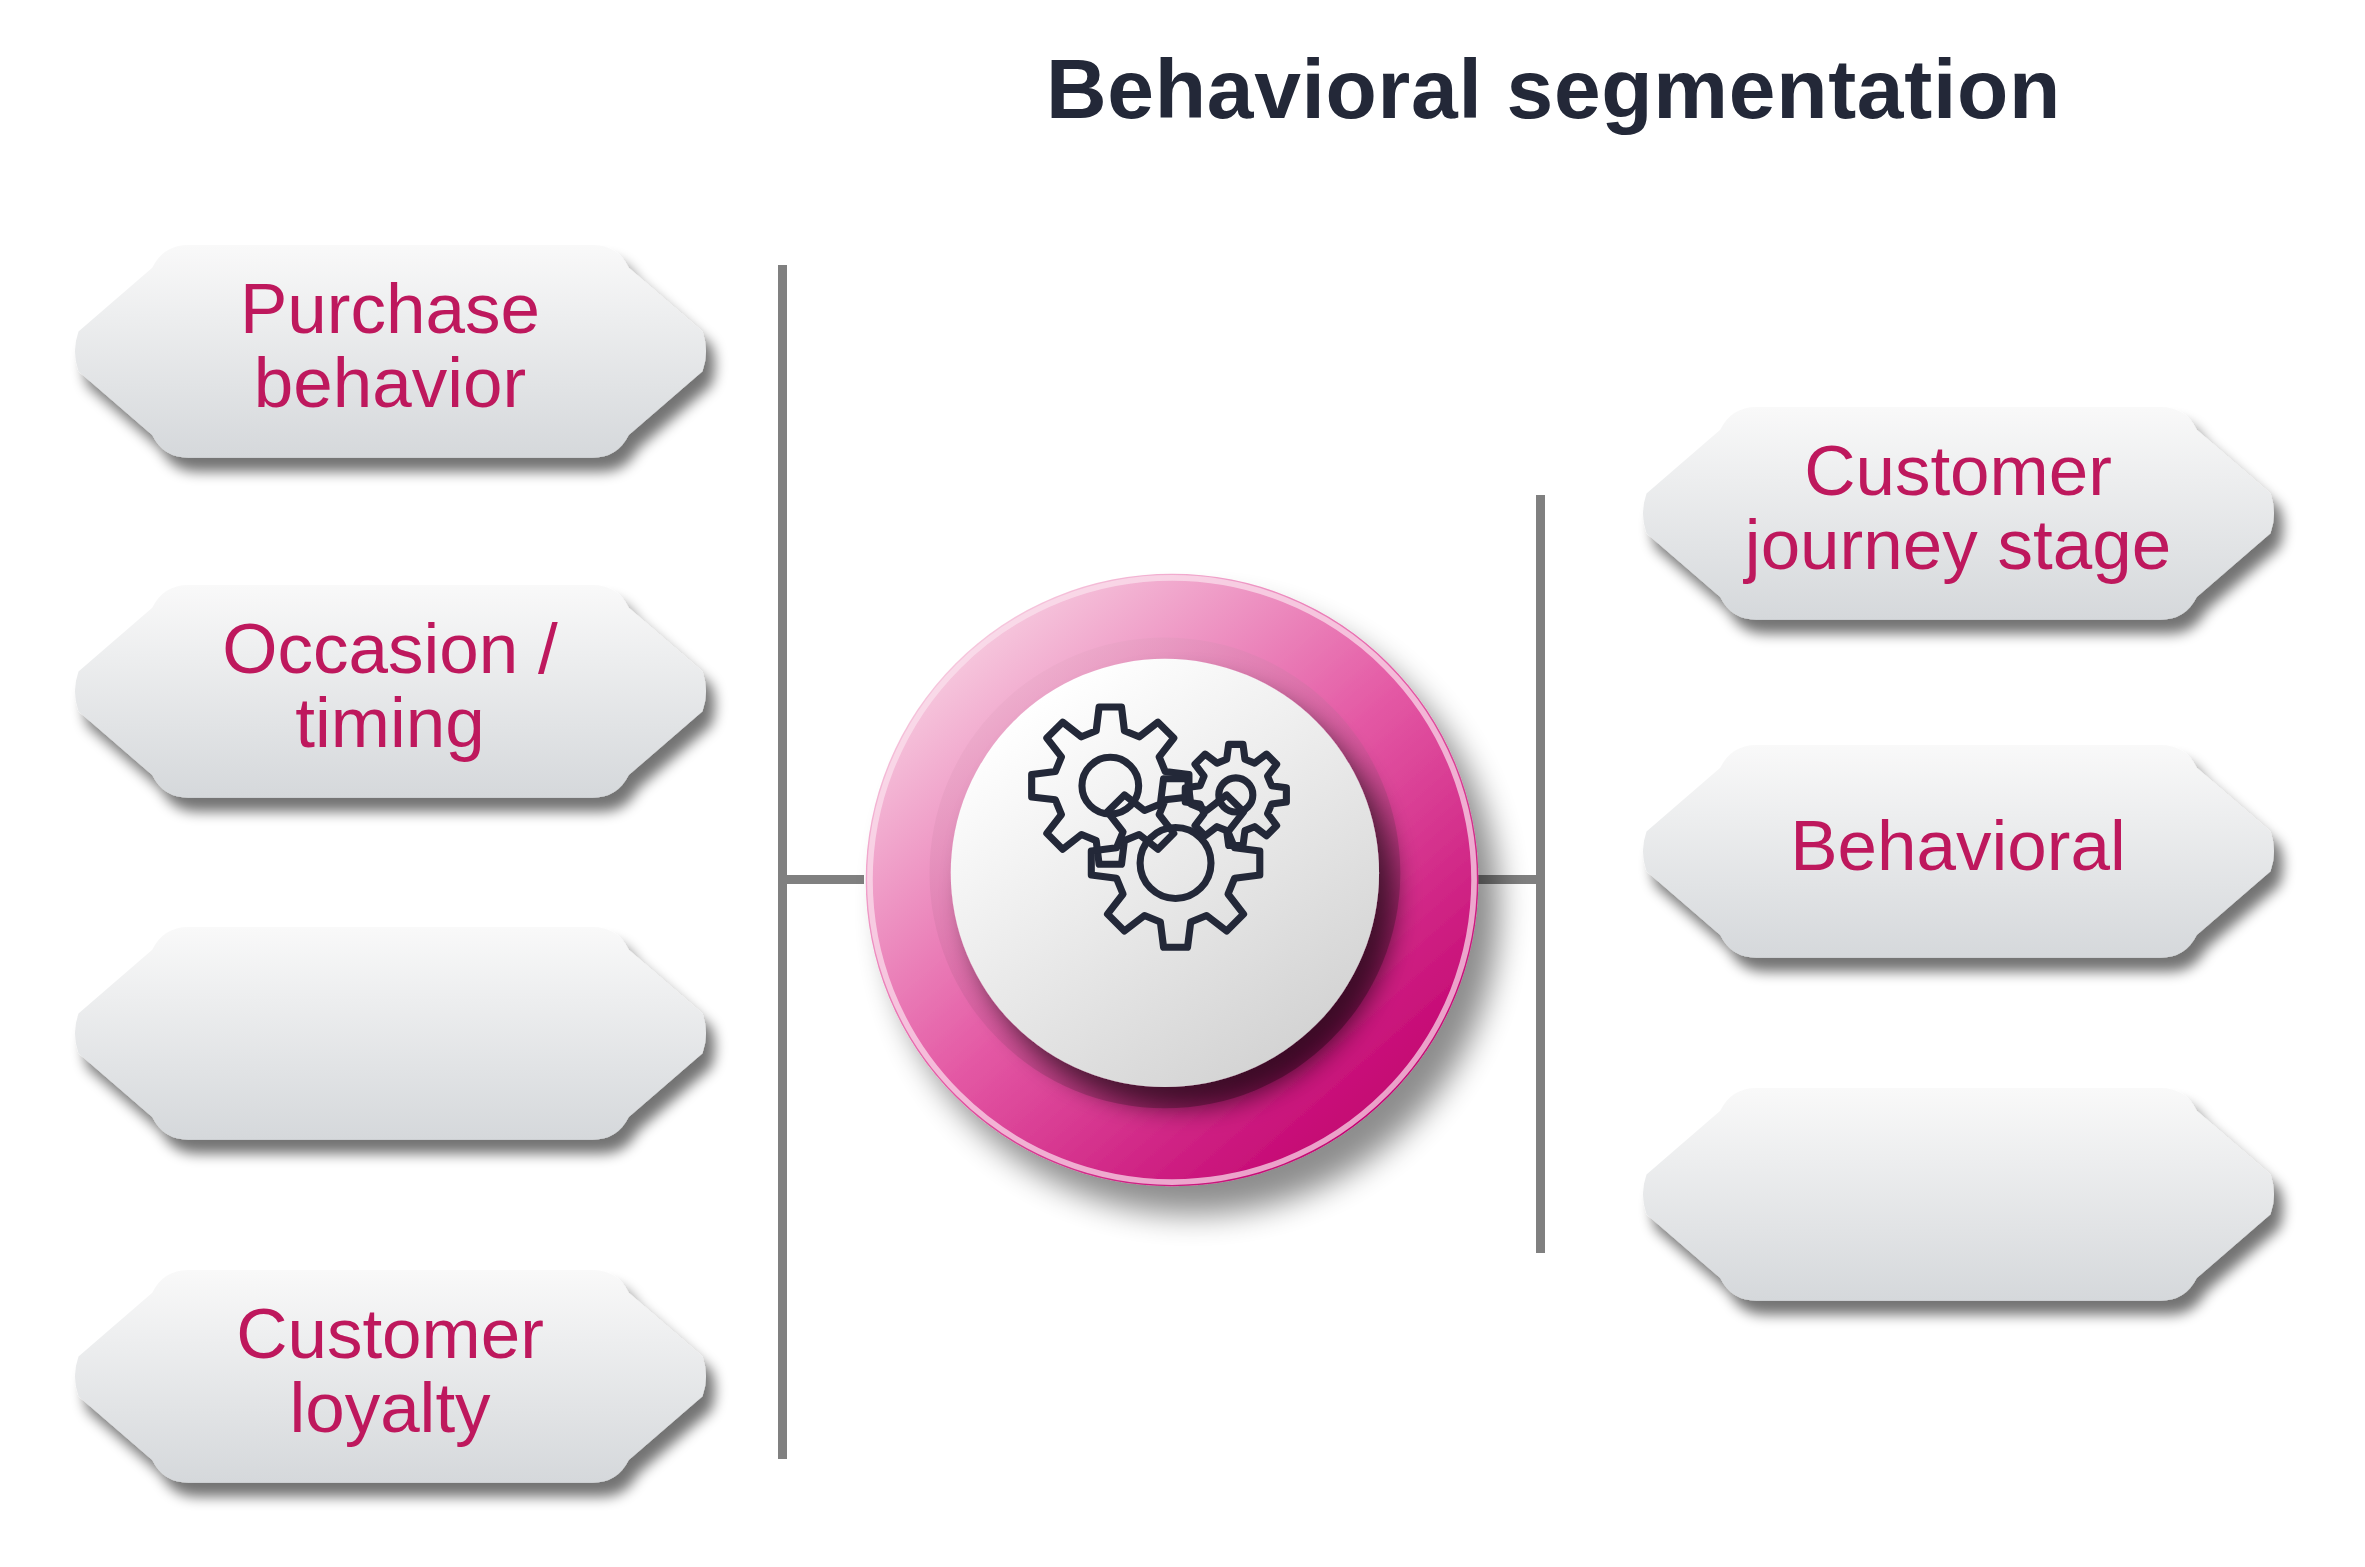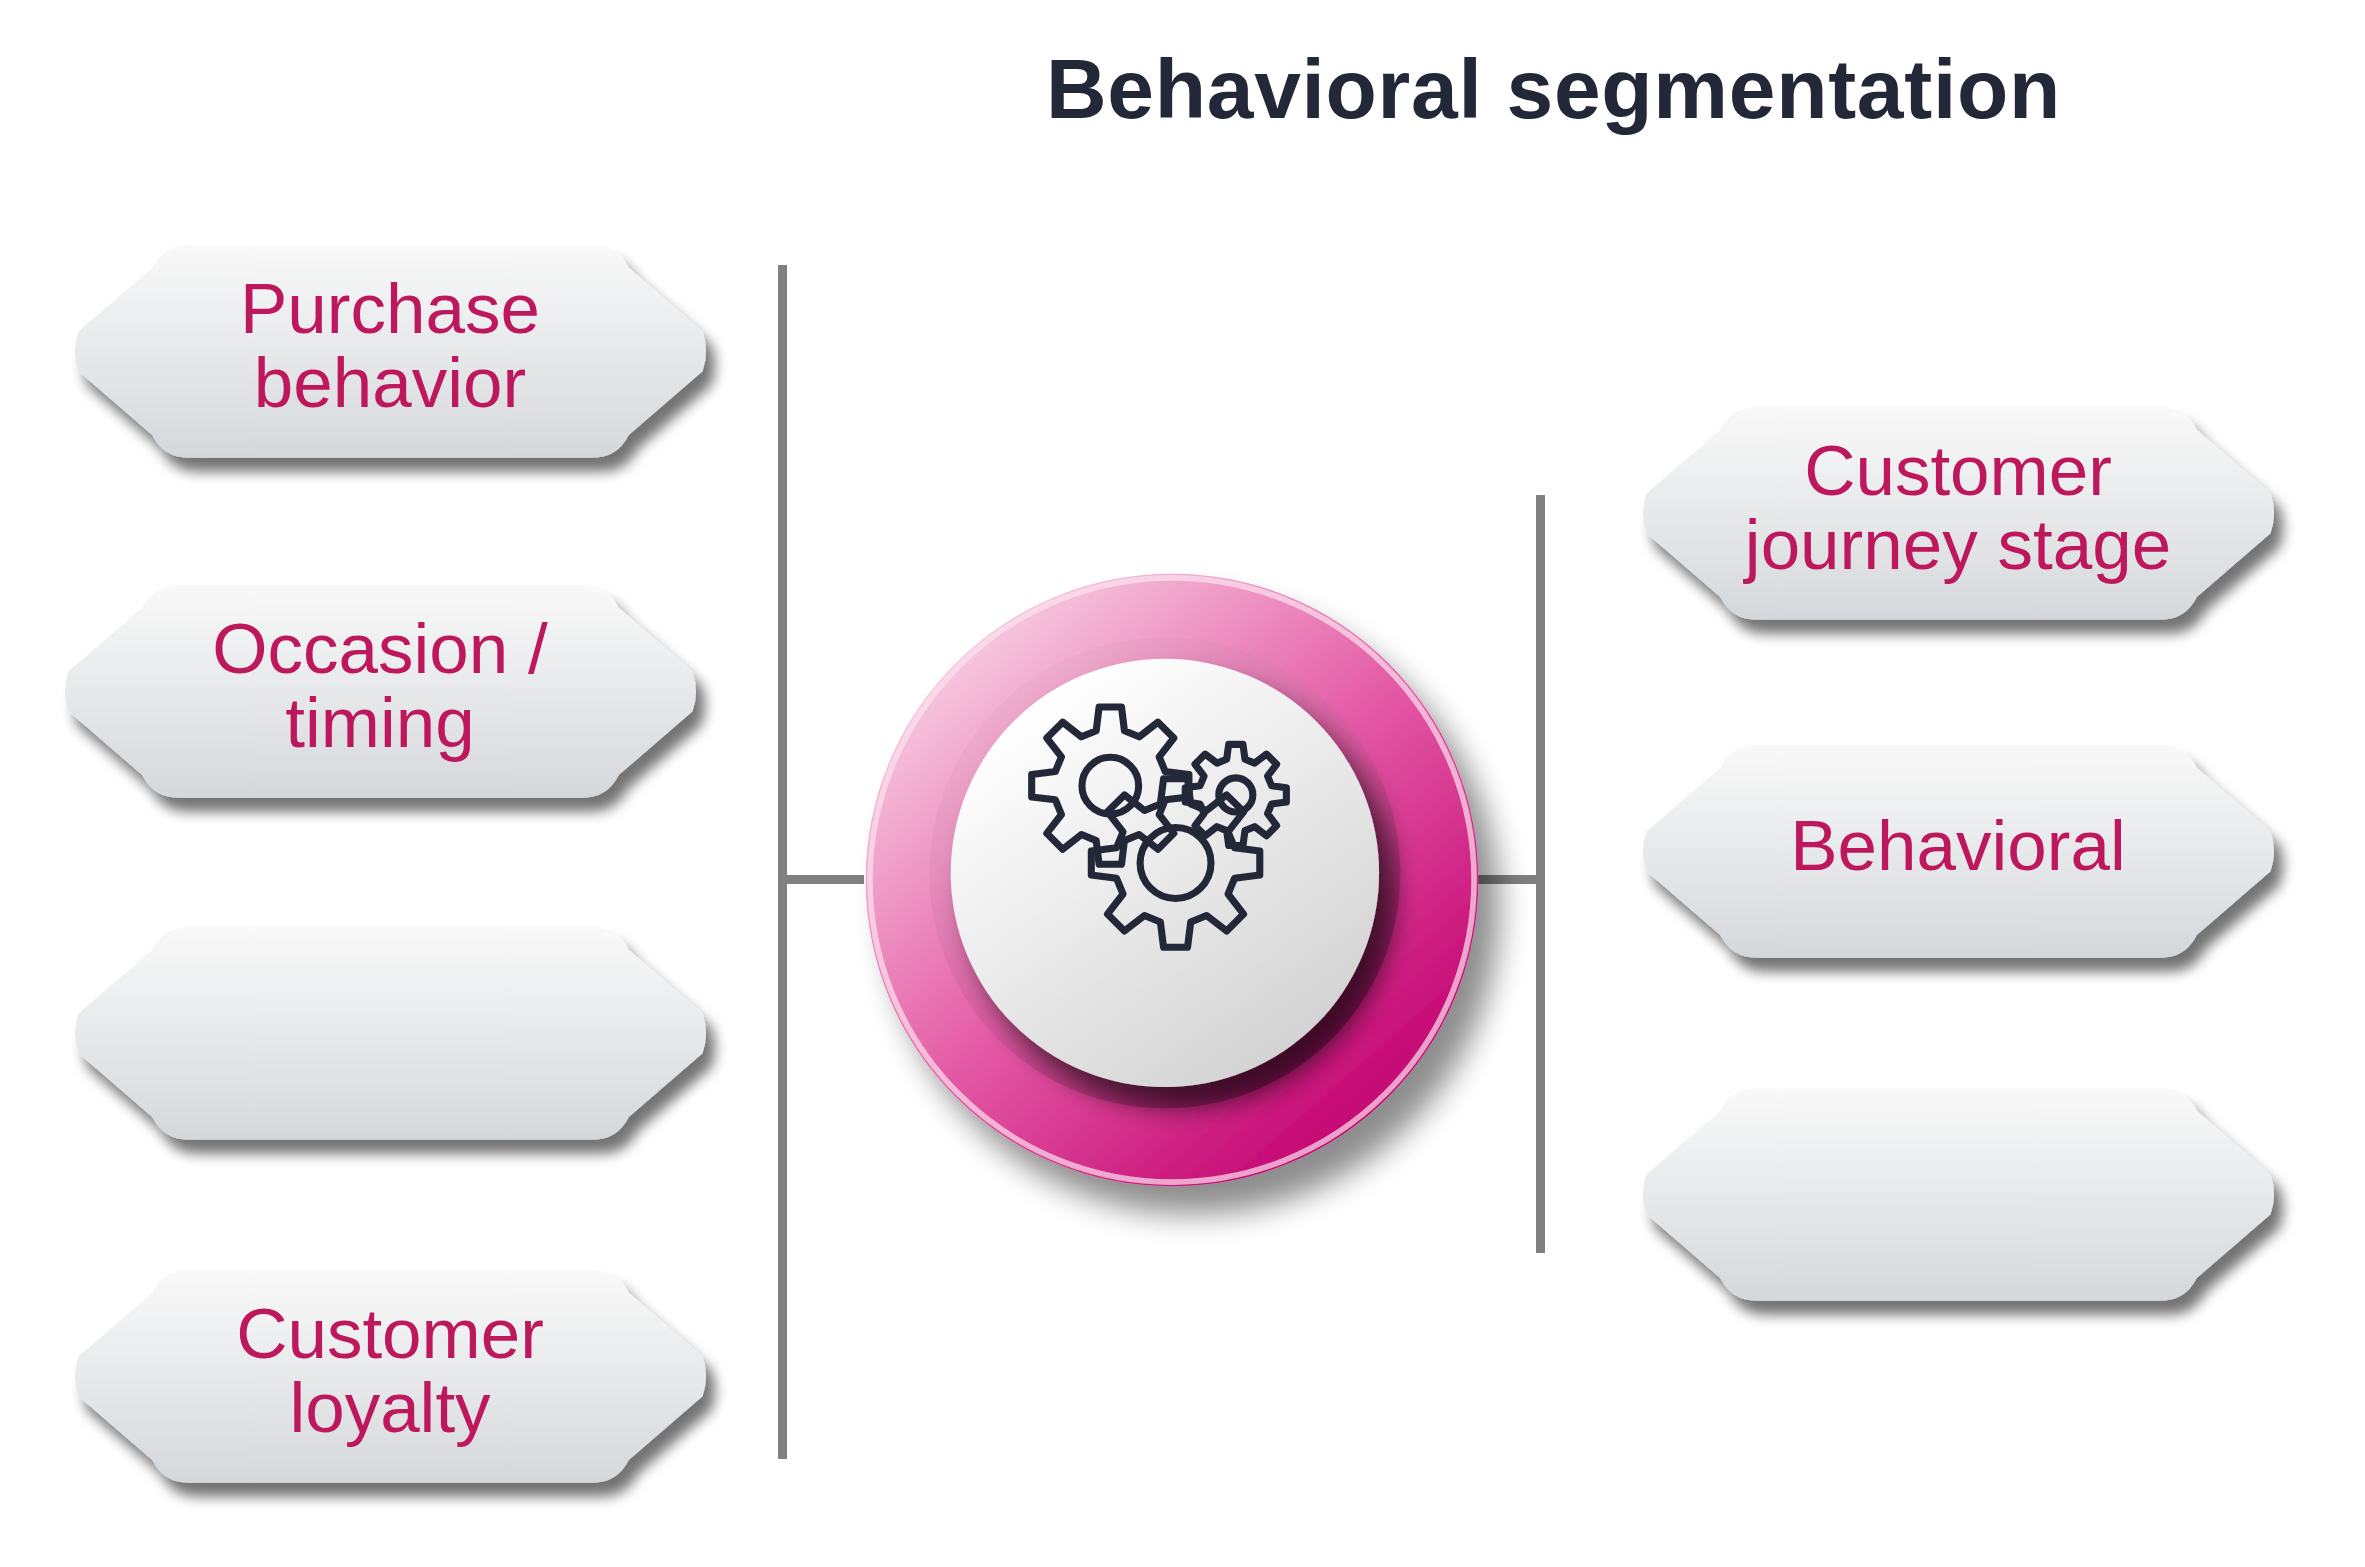--- a/index.html
+++ b/index.html
@@ -86,21 +86,21 @@
 <div class="line" style="left:1536px; top:495px; width:8.5px; height:758px;"></div>
 <div class="line" style="left:1462px; top:875px; width:78px; height:8.5px;"></div>
 
 <div class="hex" style="left:71px; top:245px;">
   <svg class="shape" viewBox="0 0 900 330">
       <path d="M165 0 L735 0 Q770 0 786 32 L890 122 Q900 150 890 178 L786 268 Q770 300 735 300 L165 300 Q130 300 114 268 L10 178 Q0 150 10 122 L114 32 Q130 0 165 0 Z" fill="url(#hexFill)" filter="url(#hexShadow)"></path>
     </svg>
   <div class="label">Purchase
 behavior</div>
 </div>
-<div class="hex" style="left:61px; top:585px;">
+<div class="hex" style="left:71px; top:585px;">
   <svg class="shape" viewBox="0 0 900 330">
       <path d="M165 0 L735 0 Q770 0 786 32 L890 122 Q900 150 890 178 L786 268 Q770 300 735 300 L165 300 Q130 300 114 268 L10 178 Q0 150 10 122 L114 32 Q130 0 165 0 Z" fill="url(#hexFill)" filter="url(#hexShadow)"></path>
     </svg>
   <div class="label">Occasion /
 timing</div>
 </div>
 <div class="hex" style="left:71px; top:927px;">
   <svg class="shape" viewBox="0 0 900 330">
       <path d="M165 0 L735 0 Q770 0 786 32 L890 122 Q900 150 890 178 L786 268 Q770 300 735 300 L165 300 Q130 300 114 268 L10 178 Q0 150 10 122 L114 32 Q130 0 165 0 Z" fill="url(#hexFill)" filter="url(#hexShadow)"></path>
     </svg>

